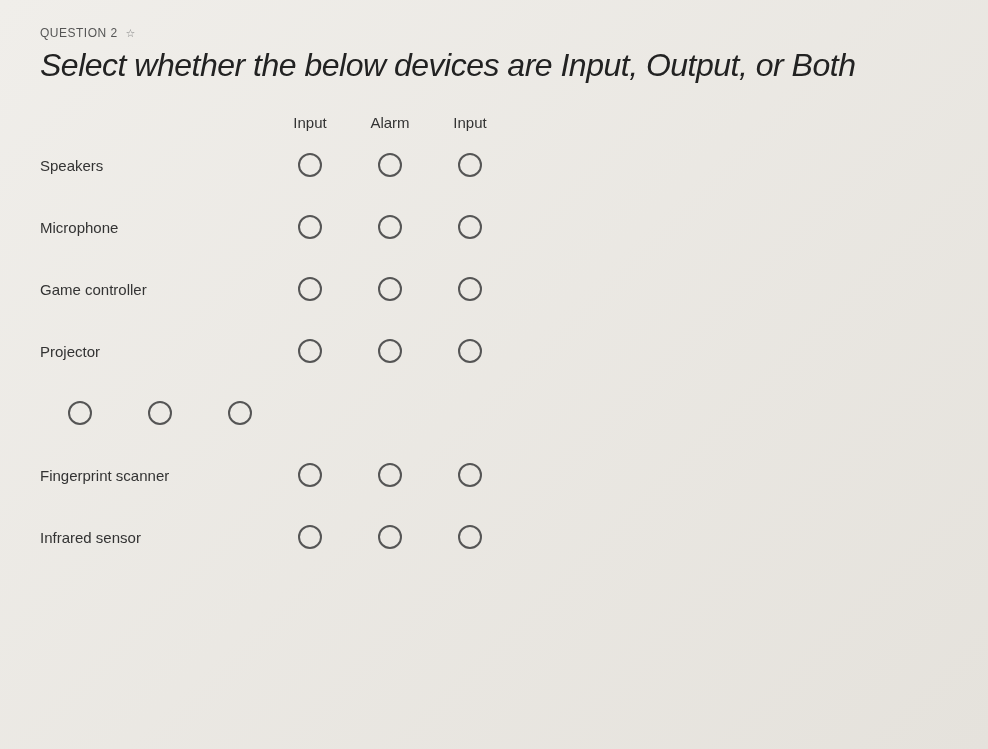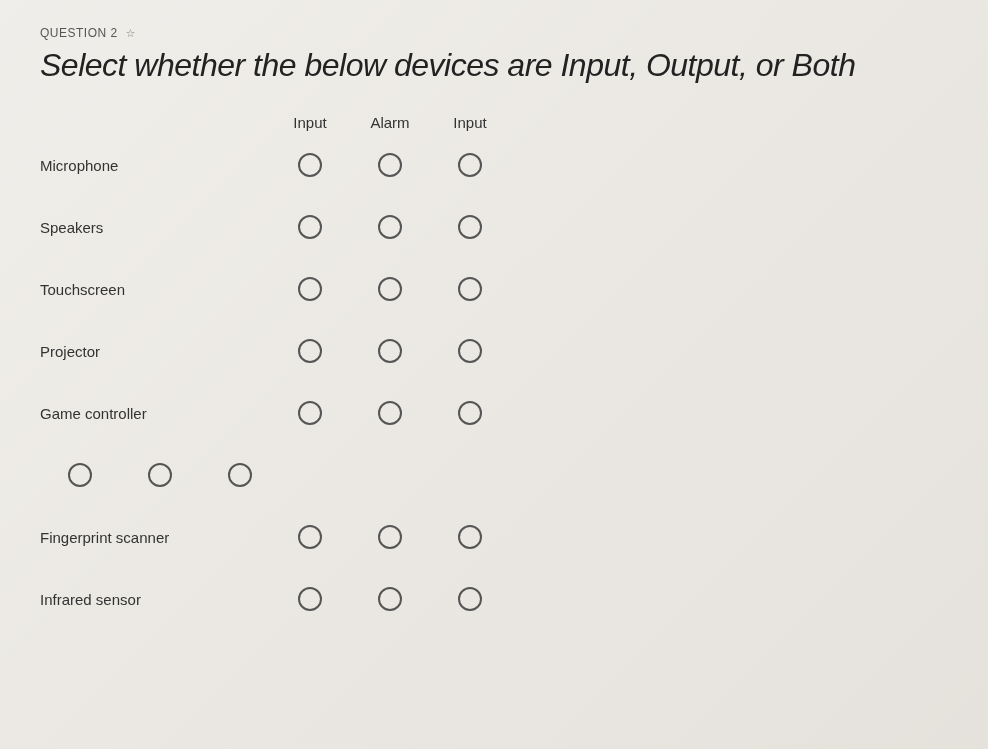--- a/index.html
+++ b/index.html
@@ -127,81 +127,69 @@
 
   <div class="table-container">
 
     <div class="header-row">
       <div class="col-header">Input</div>
       <div class="col-header">Alarm</div>
       <div class="col-header">Input</div>
     </div>
 
     <div class="device-row">
+      <div class="device-label">Speakers</div>
+      <div class="radio-cell">
+        <input type="radio" name="speakers" class="radio-btn" value="input" style="">
+      </div>
+      <div class="radio-cell">
+        <input type="radio" name="speakers" class="radio-btn" value="output" style="">
+      </div>
+      <div class="radio-cell">
+        <input type="radio" name="speakers" class="radio-btn" value="both" style="">
+      </div>
+    </div>
+
+    <div class="device-row">
       <div class="device-label">Microphone</div>
       <div class="radio-cell">
         <input type="radio" name="microphone" class="radio-btn" value="input" style="">
       </div>
       <div class="radio-cell">
         <input type="radio" name="microphone" class="radio-btn" value="output" style="">
       </div>
       <div class="radio-cell">
         <input type="radio" name="microphone" class="radio-btn" value="both" style="">
       </div>
     </div>
 
-    <div class="device-row">
-      <div class="device-label">Speakers</div>
-      <div class="radio-cell">
-        <input type="radio" name="speakers" class="radio-btn" value="input" style="">
-      </div>
-      <div class="radio-cell">
-        <input type="radio" name="speakers" class="radio-btn" value="output" style="">
-      </div>
-      <div class="radio-cell">
-        <input type="radio" name="speakers" class="radio-btn" value="both" style="">
-      </div>
-    </div>
-
-    <div class="device-row">
-      <div class="device-label">Touchscreen</div>
-      <div class="radio-cell">
-        <input type="radio" name="touchscreen" class="radio-btn" value="input" style="">
-      </div>
-      <div class="radio-cell">
-        <input type="radio" name="touchscreen" class="radio-btn" value="output" style="">
-      </div>
-      <div class="radio-cell">
-        <input type="radio" name="touchscreen" class="radio-btn" value="both" style="">
+
+    <div class="device-row">
+      <div class="device-label">Game controller</div>
+      <div class="radio-cell">
+        <input type="radio" name="game-controller" class="radio-btn" value="input" style="">
+      </div>
+      <div class="radio-cell">
+        <input type="radio" name="game-controller" class="radio-btn" value="output" style="">
+      </div>
+      <div class="radio-cell">
+        <input type="radio" name="game-controller" class="radio-btn" value="both" style="">
       </div>
     </div>
 
     <div class="device-row">
       <div class="device-label">Projector</div>
       <div class="radio-cell">
         <input type="radio" name="projector" class="radio-btn" value="input" style="">
       </div>
       <div class="radio-cell">
         <input type="radio" name="projector" class="radio-btn" value="output" style="">
       </div>
       <div class="radio-cell">
         <input type="radio" name="projector" class="radio-btn" value="both" style="">
-      </div>
-    </div>
-
-    <div class="device-row">
-      <div class="device-label">Game controller</div>
-      <div class="radio-cell">
-        <input type="radio" name="game-controller" class="radio-btn" value="input" style="">
-      </div>
-      <div class="radio-cell">
-        <input type="radio" name="game-controller" class="radio-btn" value="output" style="">
-      </div>
-      <div class="radio-cell">
-        <input type="radio" name="game-controller" class="radio-btn" value="both" style="">
       </div>
     </div>
 
     <div class="device-row">
       <div class="radio-cell">
         <input type="radio" name="alarm-bell" class="radio-btn" value="input" style="">
       </div>
       <div class="radio-cell">
         <input type="radio" name="alarm-bell" class="radio-btn" value="output" style="">
       </div>

